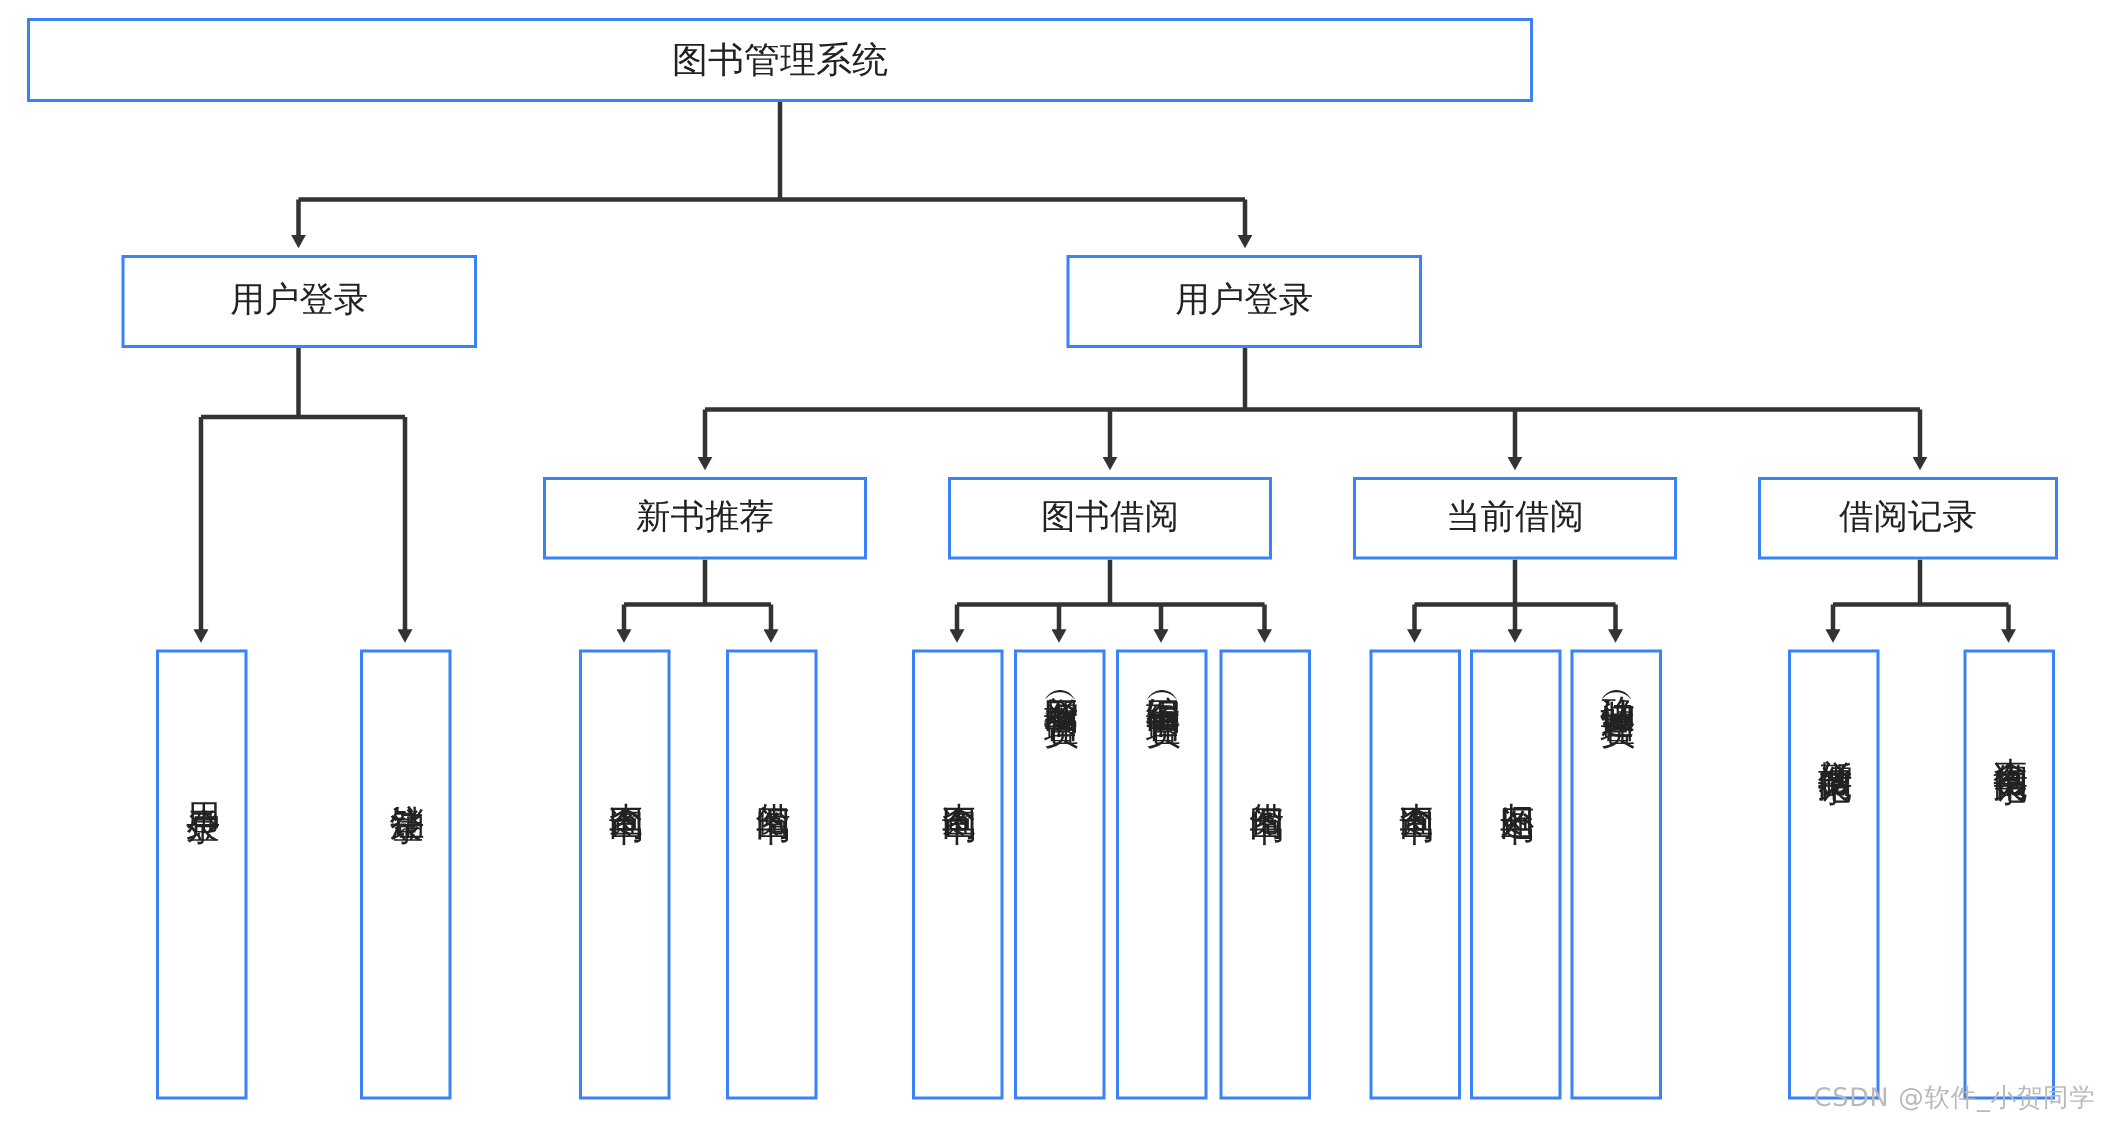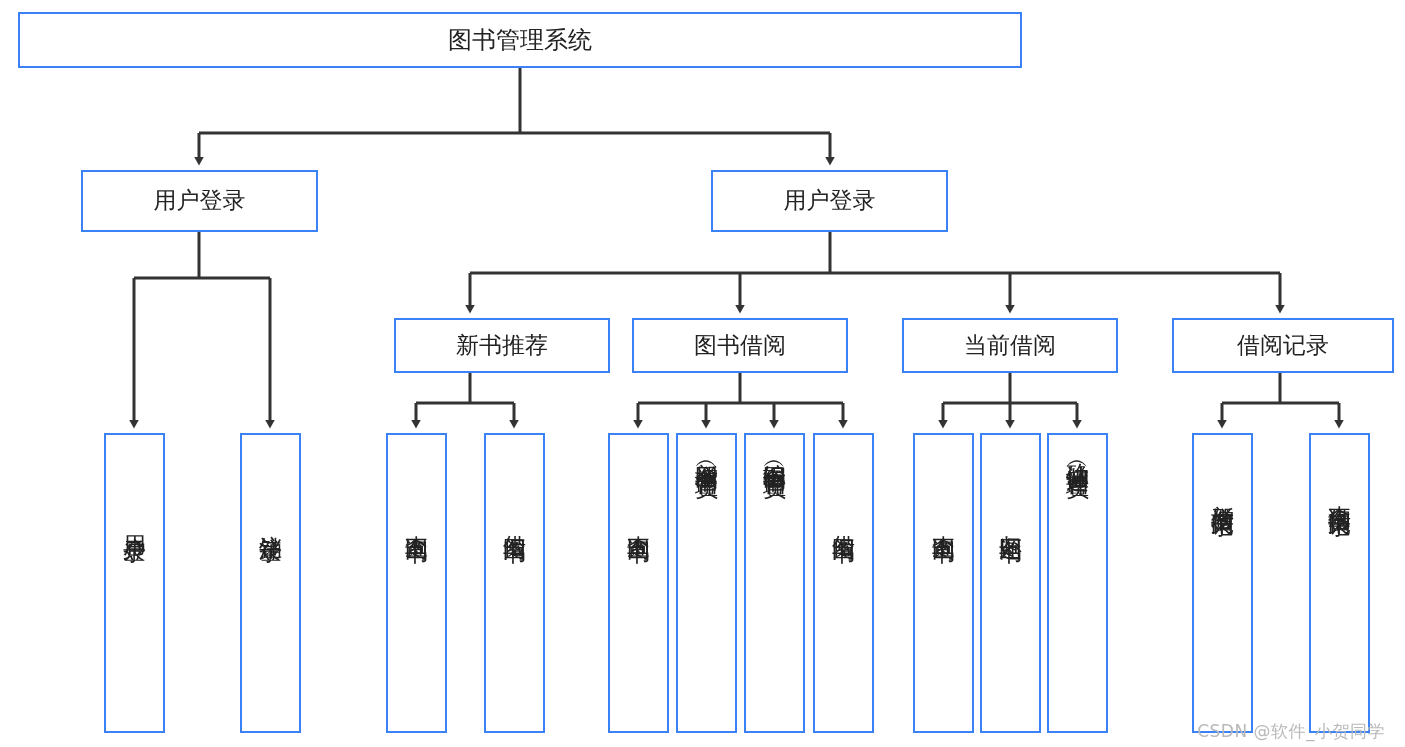--- a/index.html
+++ b/index.html
@@ -57,21 +57,21 @@
   .node.v .node-label {
     writing-mode: vertical-rl;
     text-orientation: upright;
     font-size: 23px;
     letter-spacing: 2px;
     line-height: 1;
     white-space: nowrap;
   }
   .watermark {
     position: absolute;
-    right: 20px;
+    right: 8px;
     bottom: 4px;
     font-size: 17px;
     color: #b9b9b9;
     letter-spacing: 0.5px;
     z-index: 5;
     white-space: nowrap;
   }
 </style>
 </head>
 <body>
@@ -132,30 +132,30 @@
     <span class="node-label">图书管理系统</span>
   </div>
 
   <div class="node h" style="left:81px; top:170px; width:237px; height:62px;">
     <span class="node-label">用户登录</span>
   </div>
   <div class="node h" style="left:711px; top:170px; width:237px; height:62px;">
     <span class="node-label">用户登录</span>
   </div>
 
-  <div class="node h" style="left:362px; top:318px; width:216px; height:55px;margin-left:32px;">
+  <div class="node h" style="left:362px; top:318px; width:216px; height:55px;">
     <span class="node-label">新书推荐</span>
   </div>
   <div class="node h" style="left:902px; top:318px; width:216px; height:55px;">
     <span class="node-label">当前借阅</span>
   </div>
   <div class="node h" style="left:632px; top:318px; width:216px; height:55px;">
     <span class="node-label">图书借阅</span>
   </div>
-  <div class="node h" style="left:1172px; top:318px; width:222px; height:55px;">
+  <div class="node h" style="left:1172px; top:318px; width:200px; height:55px;">
     <span class="node-label">借阅记录</span>
   </div>
 
   <div class="node v" style="left:104px; top:433px; width:61px; height:300px; padding-top:82px;">
     <span class="node-label">用户登录</span>
   </div>
   <div class="node v" style="left:240px; top:433px; width:61px; height:300px; padding-top:82px;">
     <span class="node-label">注销登录</span>
   </div>
 

